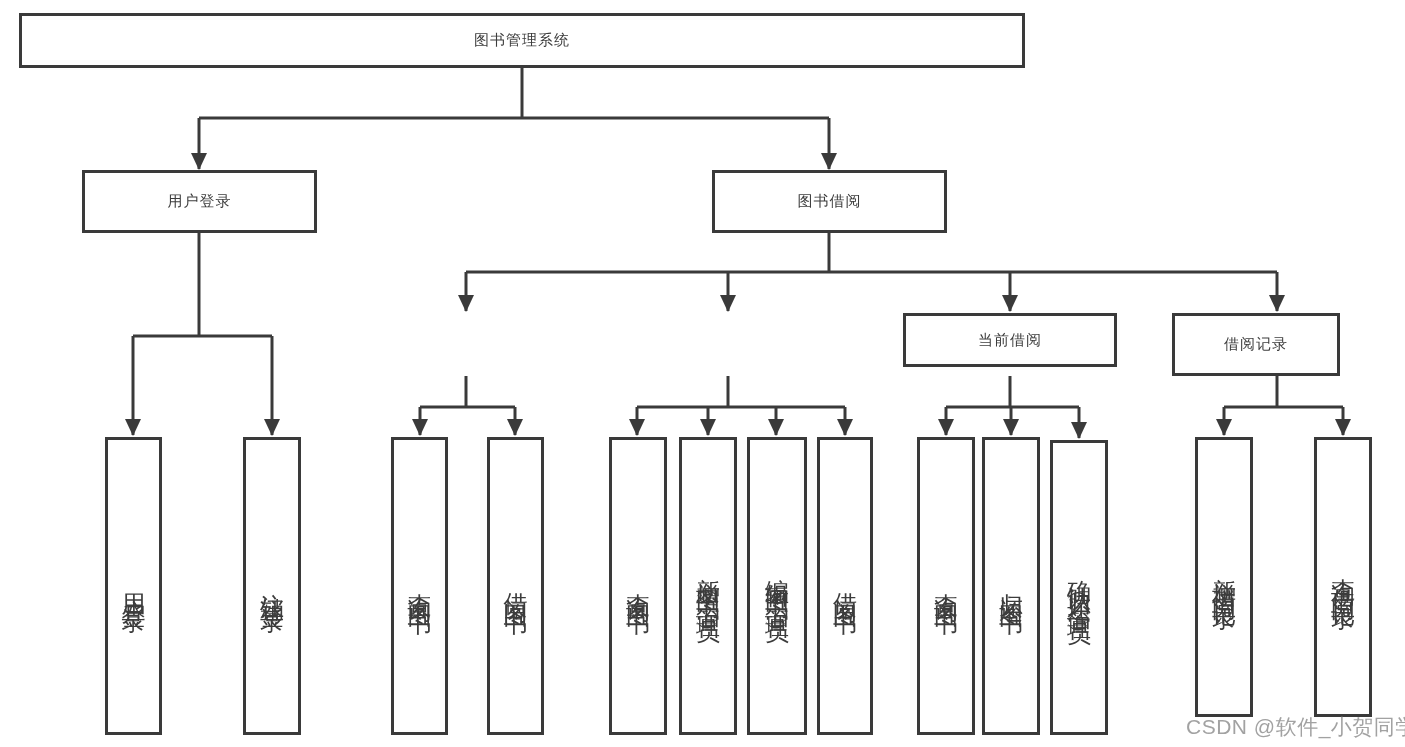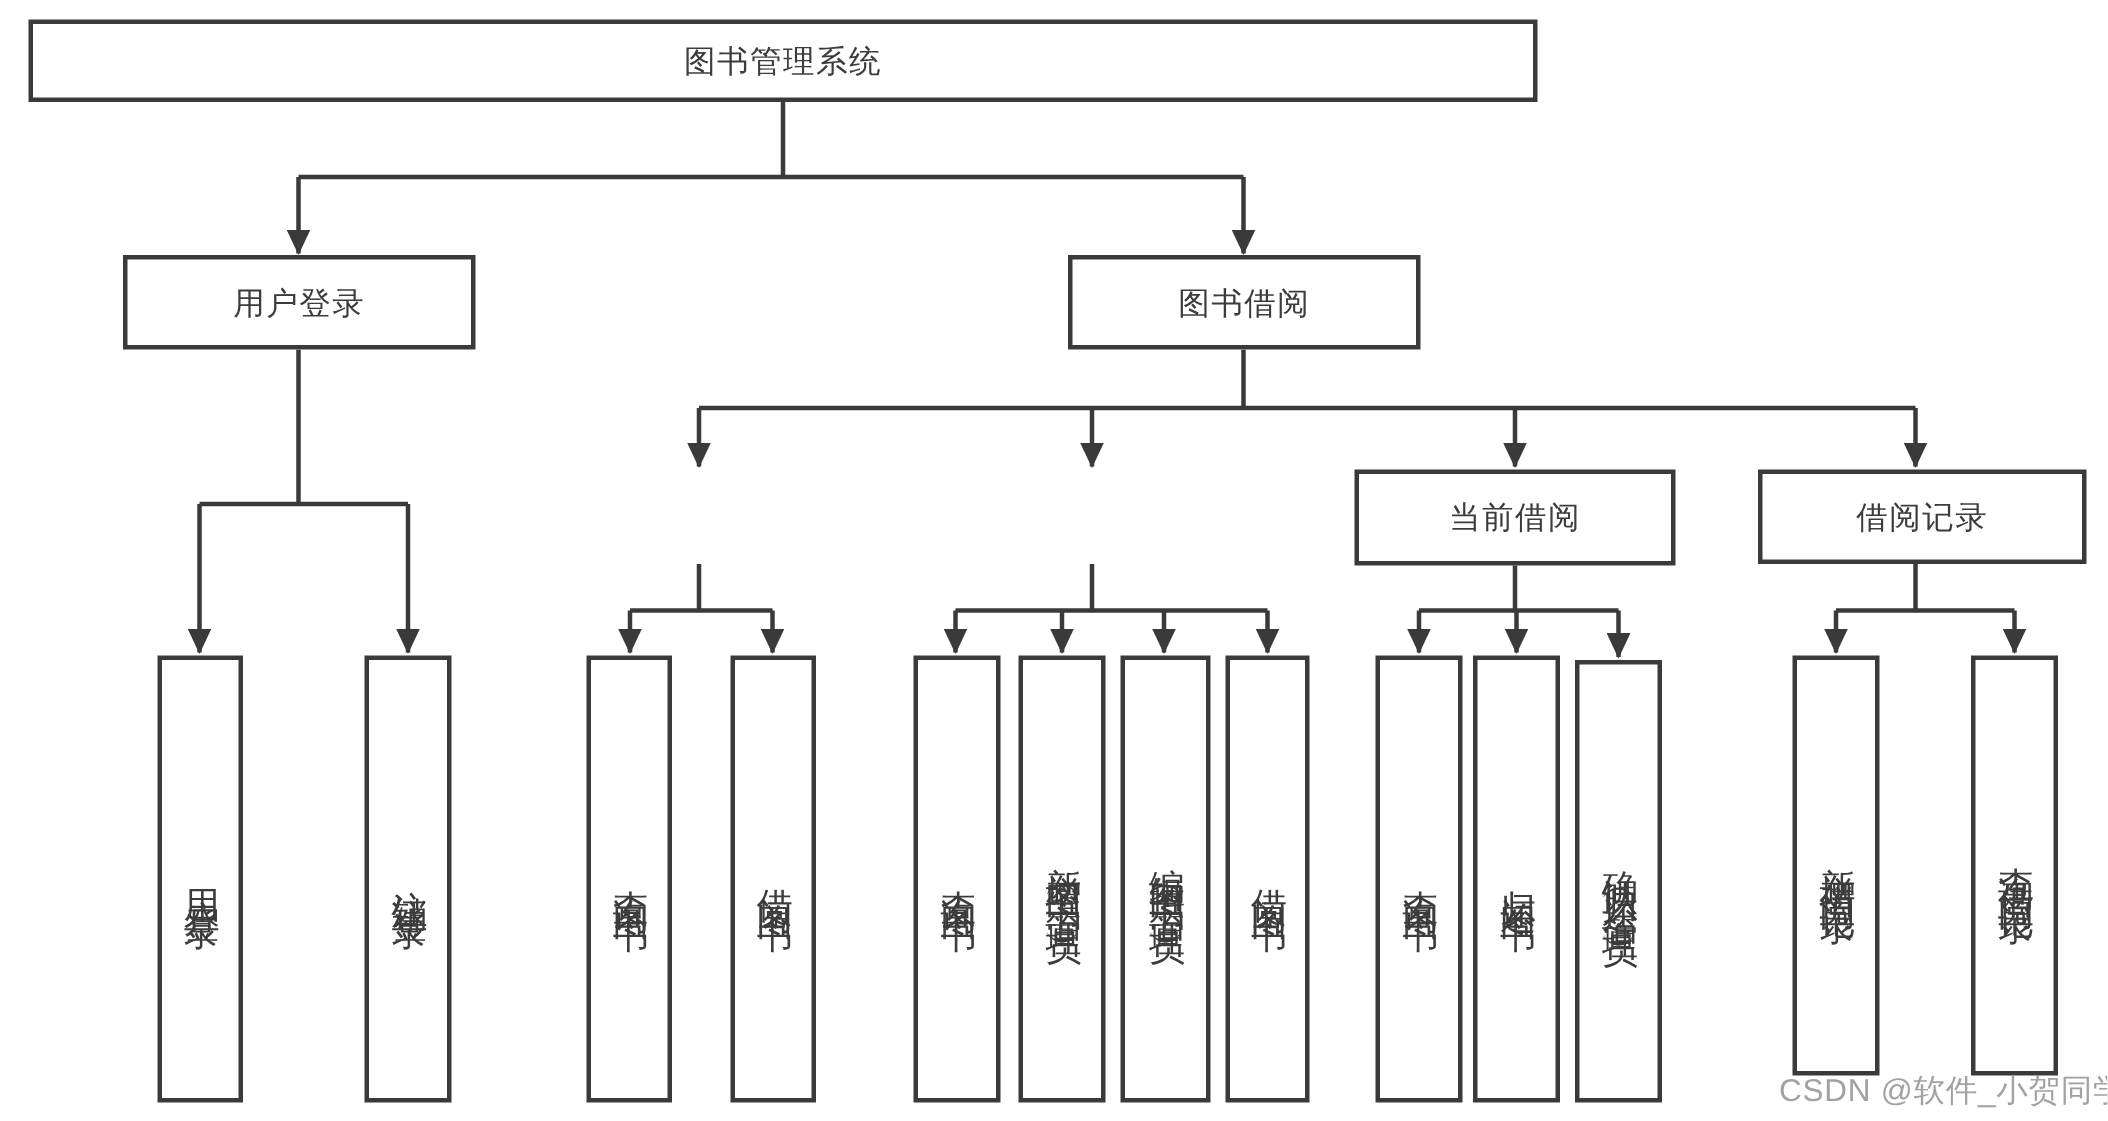--- a/index.html
+++ b/index.html
@@ -16,21 +16,21 @@
     position: absolute;
     box-sizing: border-box;
     border: 3px solid #3a3a3a;
     background: #ffffff;
     display: flex;
     align-items: center;
     justify-content: center;
     color: #3c3c3c;
   }
   .node.h .label {
-    font-size: 21px;
+    font-size: 15px;
     letter-spacing: 1px;
     white-space: nowrap;
   }
   .node.v .label {
     writing-mode: vertical-rl;
     font-size: 24px;
     line-height: 1;
     letter-spacing: 6px;
     white-space: nowrap;
   }
@@ -103,24 +103,24 @@
     <span class="label">图书管理系统</span>
   </div>
 
   <div class="node h" style="left:82px; top:170px; width:235px; height:63px;">
     <span class="label">用户登录</span>
   </div>
   <div class="node h" style="left:712px; top:170px; width:235px; height:63px;">
     <span class="label">图书借阅</span>
   </div>
 
-  <div class="node h" style="left:903px; top:313px; width:214px; height:64px;">
+  <div class="node h" style="left:903px; top:313px; width:214px; height:54px;">
     <span class="label">当前借阅</span>
   </div>
-  <div class="node h" style="left:1172px; top:313px; width:219px; height:63px;">
+  <div class="node h" style="left:1172px; top:313px; width:168px; height:63px;">
     <span class="label">借阅记录</span>
   </div>
 
   <div class="node v" style="left:105px; top:437px; width:57px; height:298px;">
     <span class="label">用户登录</span>
   </div>
   <div class="node v" style="left:243px; top:437px; width:58px; height:298px;">
     <span class="label">注销登录</span>
   </div>
 

